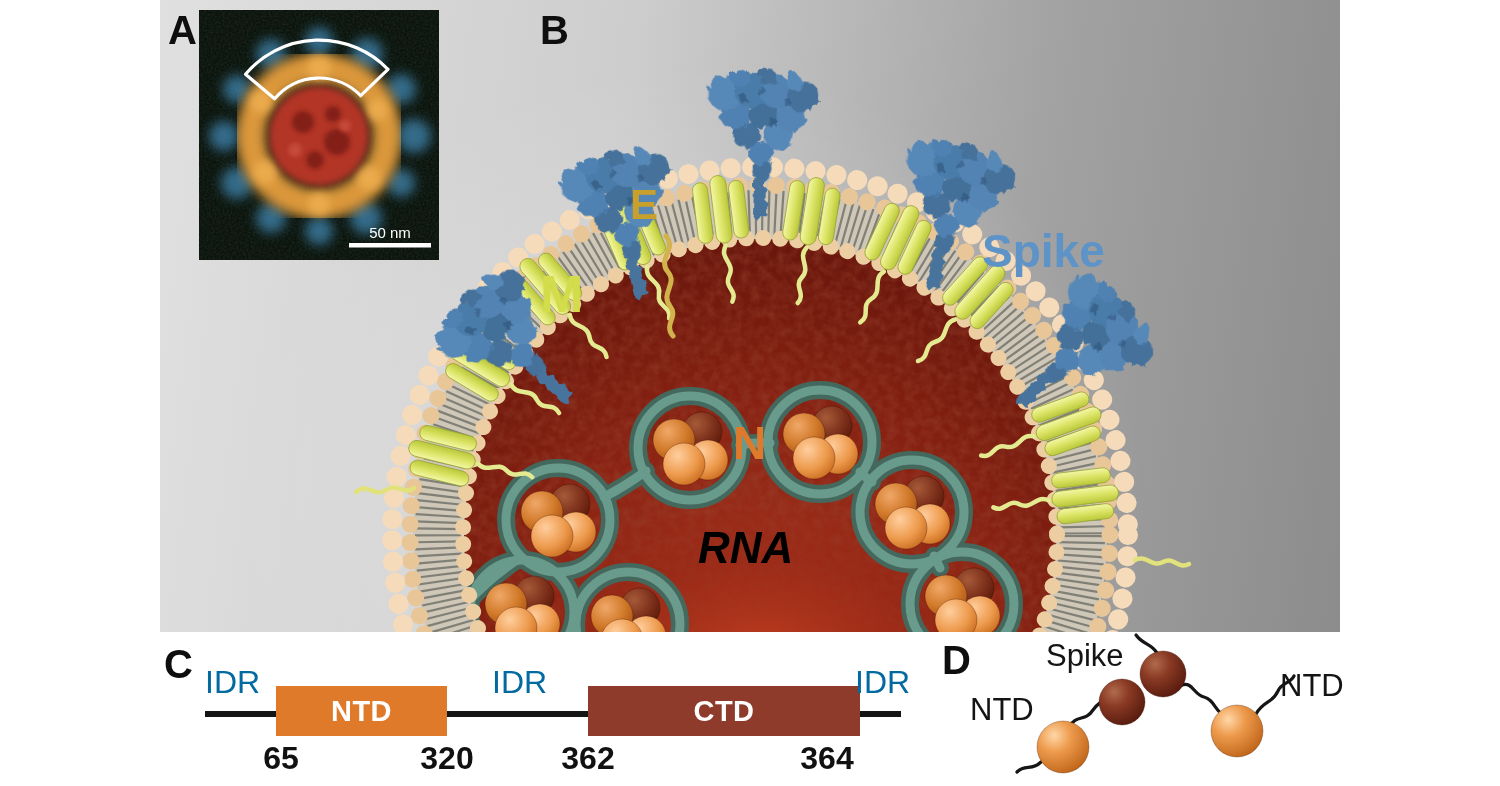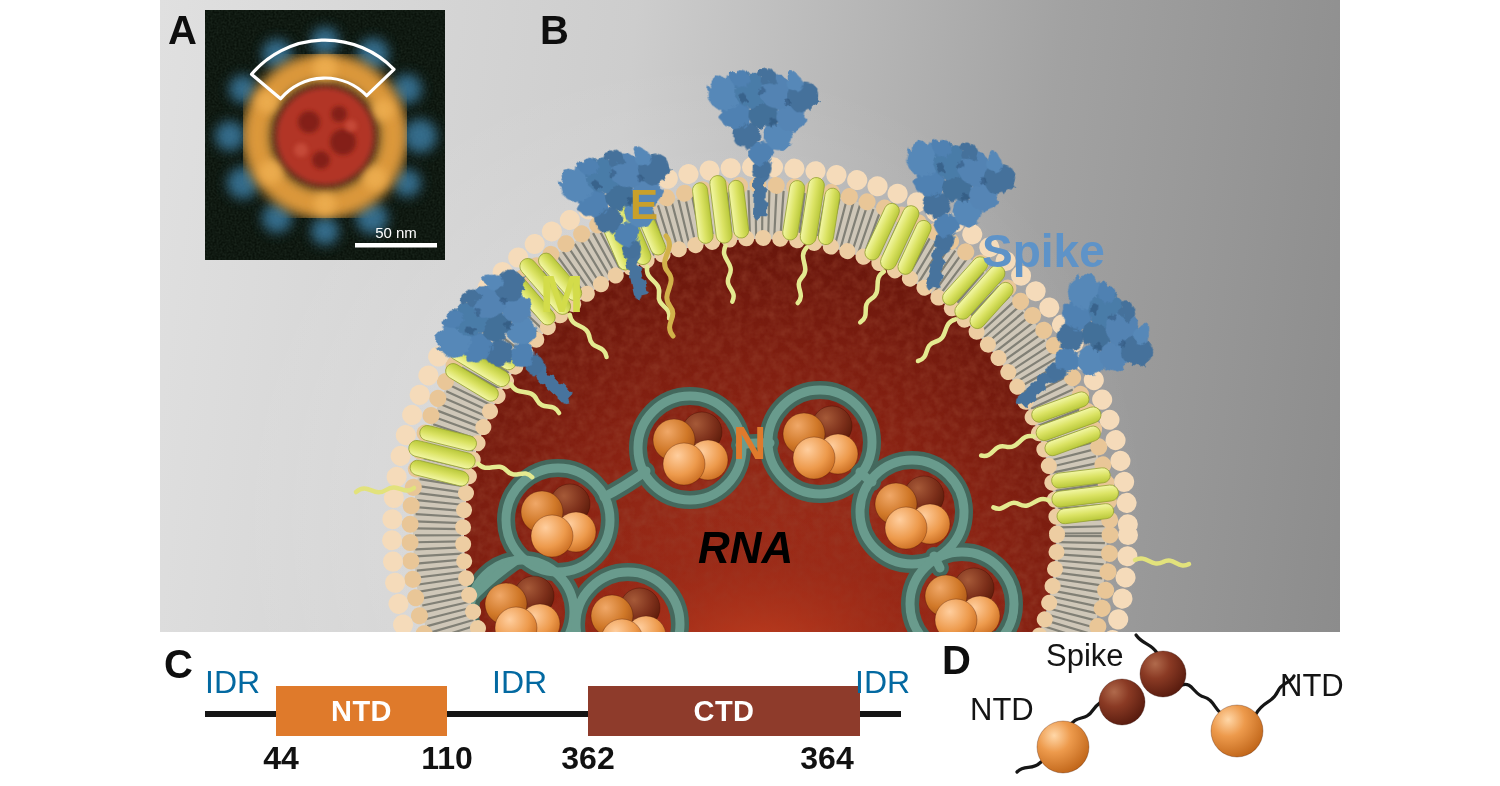--- a/index.html
+++ b/index.html
@@ -3,21 +3,21 @@
 <meta charset="utf-8">
 <style>
   html,body{margin:0;padding:0;background:#fff;}
   .fig{position:relative;width:1500px;height:786px;background:#ffffff;overflow:hidden;
        font-family:"Liberation Sans",sans-serif;color:#111;}
   .panelB{position:absolute;left:160px;top:0;width:1180px;height:632px;overflow:hidden;z-index:0;
     background:
       radial-gradient(circle at 45% 82%, rgba(255,255,255,0.30), rgba(255,255,255,0) 55%),
       linear-gradient(97deg,#e0e0e0 0%,#cdcdcd 38%,#a2a2a2 72%,#8c8c8c 100%);}
   .panelB svg{display:block;}
-  .panelA{position:absolute;left:205px;top:10px;width:240px;height:238px;z-index:2;}
+  .panelA{position:absolute;left:199px;top:10px;width:240px;height:238px;z-index:2;}
   .plabel{position:absolute;z-index:4;font-size:40px;font-weight:700;color:#0e0e0e;line-height:1;}
   .pl-a{left:168px;top:10px;}
   .pl-b{left:540px;top:10px;}
   .pl-c{left:164px;top:644px;}
   .pl-d{left:942px;top:640px;}
   .blabel{position:absolute;z-index:3;font-weight:700;line-height:1;}
   .bl-spike{left:982px;top:228px;font-size:46px;color:#5E93C8;}
   .bl-m{left:540px;top:268px;font-size:52px;color:#D3DC4A;}
   .bl-e{left:630px;top:184px;font-size:42px;color:#C9A02B;}
   .bl-n{left:733px;top:420px;font-size:46px;color:#DF7A2C;}
@@ -326,22 +326,22 @@
   <div class="blabel bl-spike">Spike</div>
   <div class="blabel bl-n">N</div>
   <div class="blabel bl-rna">RNA</div>
 
   <div class="c-line"></div>
   <div class="c-box c-ntd">NTD</div>
   <div class="c-box c-ctd">CTD</div>
   <div class="c-idr c-idr-l">IDR</div>
   <div class="c-idr c-idr-m">IDR</div>
   <div class="c-idr c-idr-r">IDR</div>
-  <div class="c-res r-44">44</div>
-  <div class="c-res r-180">110</div>
+  <div class="c-res r-44">65</div>
+  <div class="c-res r-180">320</div>
   <div class="c-res r-255">362</div>
   <div class="c-res r-364">364</div>
 
   <div class="panelD">
     <svg width="430" height="158" viewBox="0 0 430 158">
       <defs>
         <radialGradient id="dOrange" cx="0.33" cy="0.28" r="0.85">
           <stop offset="0%" stop-color="#FFD7A8"></stop>
           <stop offset="38%" stop-color="#ED9A4C"></stop>
           <stop offset="100%" stop-color="#B85C10"></stop>

